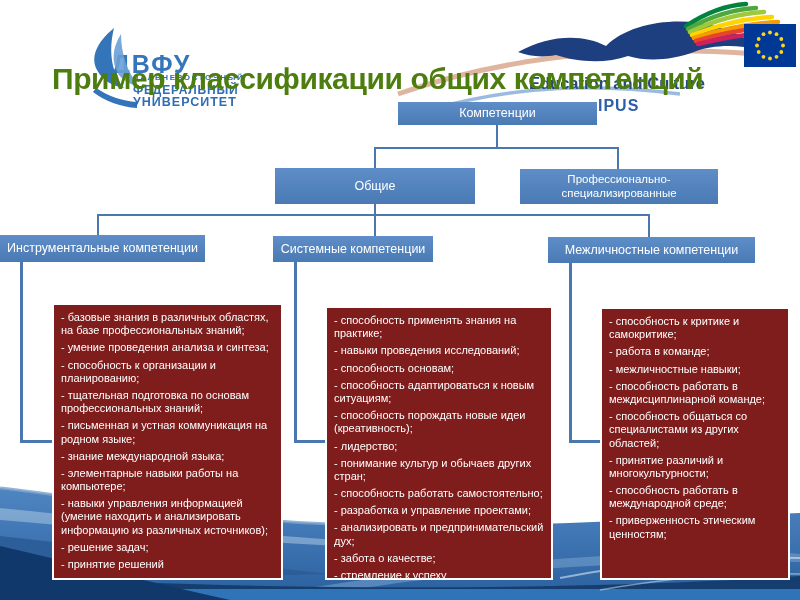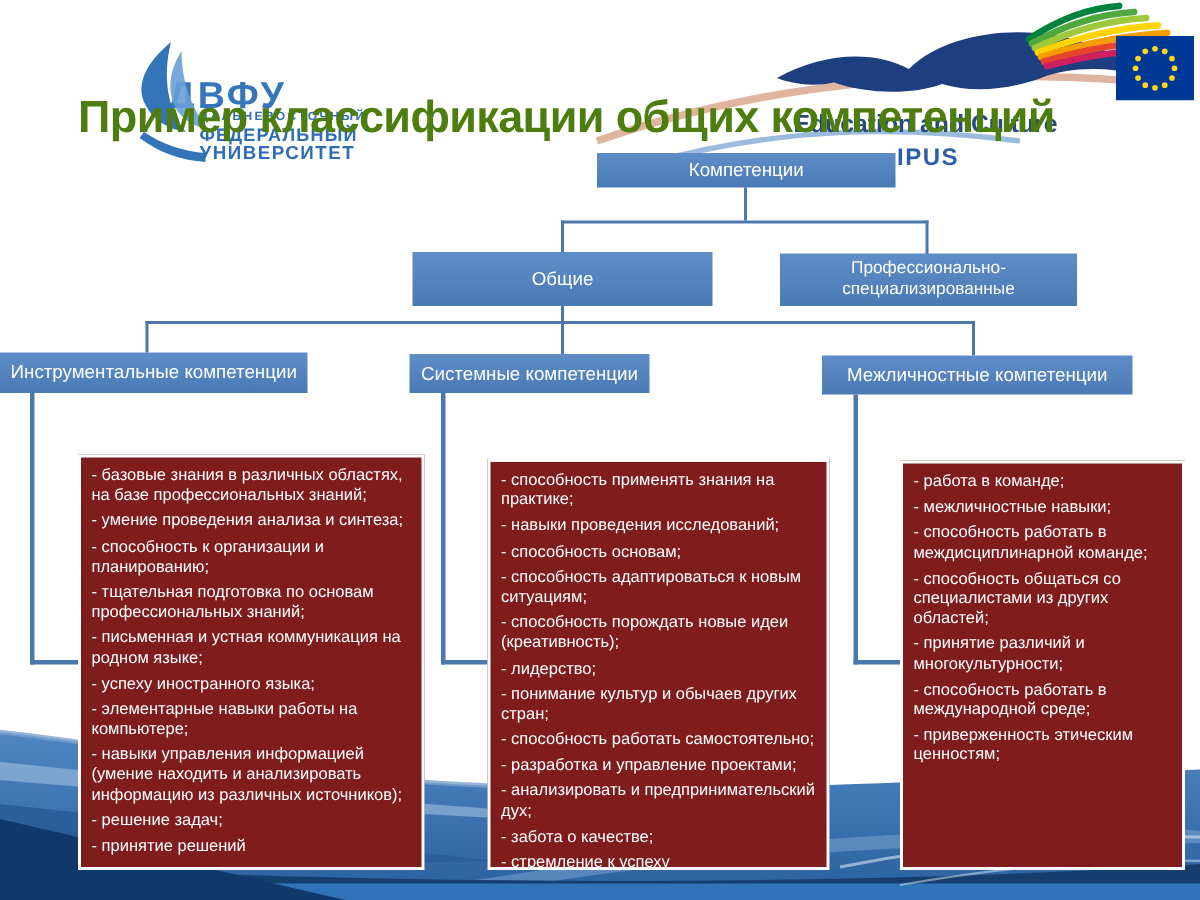--- a/index.html
+++ b/index.html
@@ -148,21 +148,21 @@
     <div class="nbox n-sys">Системные компетенции</div>
     <div class="nbox n-inter">Межличностные компетенции</div>
 
     <div class="dbox d-instr">
 
     <div class="li">- базовые знания в различных областях, на базе профессиональных знаний;</div>
         <div class="li">- умение проведения анализа и синтеза;</div>
         <div class="li">- способность к организации и планированию;</div>
         <div class="li">- тщательная подготовка по основам профессиональных знаний;</div>
         <div class="li">- письменная и устная коммуникация на родном языке;</div>
-        <div class="li">- успеху иностранного языка;</div>
+        <div class="li">- знание международной языка;</div>
         <div class="li">- элементарные навыки работы на компьютере;</div>
         <div class="li">- навыки управления информацией (умение находить и анализировать информацию из различных источников);</div>
         <div class="li">- решение задач;</div>
         <div class="li">- принятие решений</div>
       </div>
     <div class="dbox d-sys">
 
     <div class="li">- способность применять знания на практике;</div>
         <div class="li">- навыки проведения исследований;</div>
         <div class="li">- способность основам;</div>
@@ -171,20 +171,21 @@
         <div class="li">- лидерство;</div>
         <div class="li">- понимание культур и обычаев других стран;</div>
         <div class="li">- способность работать самостоятельно;</div>
         <div class="li">- разработка и управление проектами;</div>
         <div class="li">- анализировать и предпринимательский дух;</div>
         <div class="li">- забота о качестве;</div>
         <div class="li">- стремление к успеху</div>
       </div>
     <div class="dbox d-inter">
 
+    <div class="li">- способность к критике и самокритике;</div>
         <div class="li">- работа в команде;</div>
         <div class="li">- межличностные навыки;</div>
         <div class="li">- способность работать в междисциплинарной команде;</div>
         <div class="li">- способность общаться со специалистами из других областей;</div>
         <div class="li">- принятие различий и многокультурности;</div>
         <div class="li">- способность работать в международной среде;</div>
         <div class="li">- приверженность этическим ценностям;</div>
       </div>
 
   </div>

